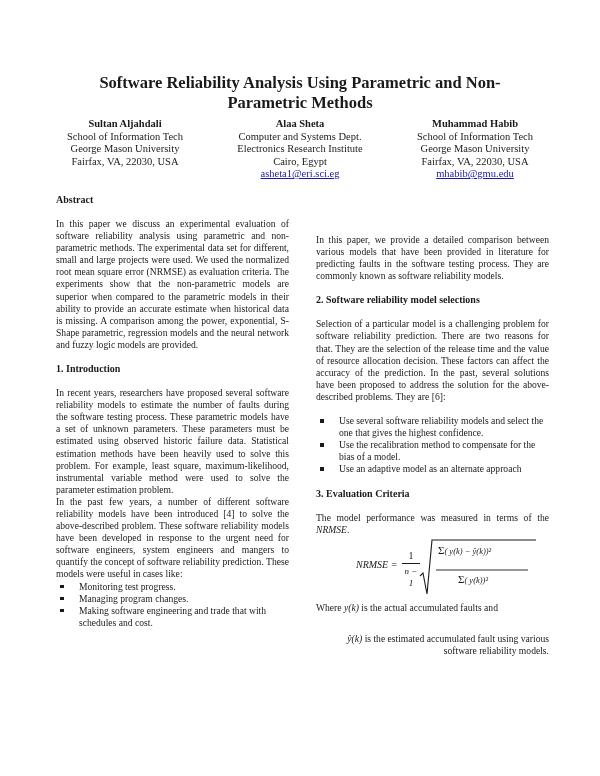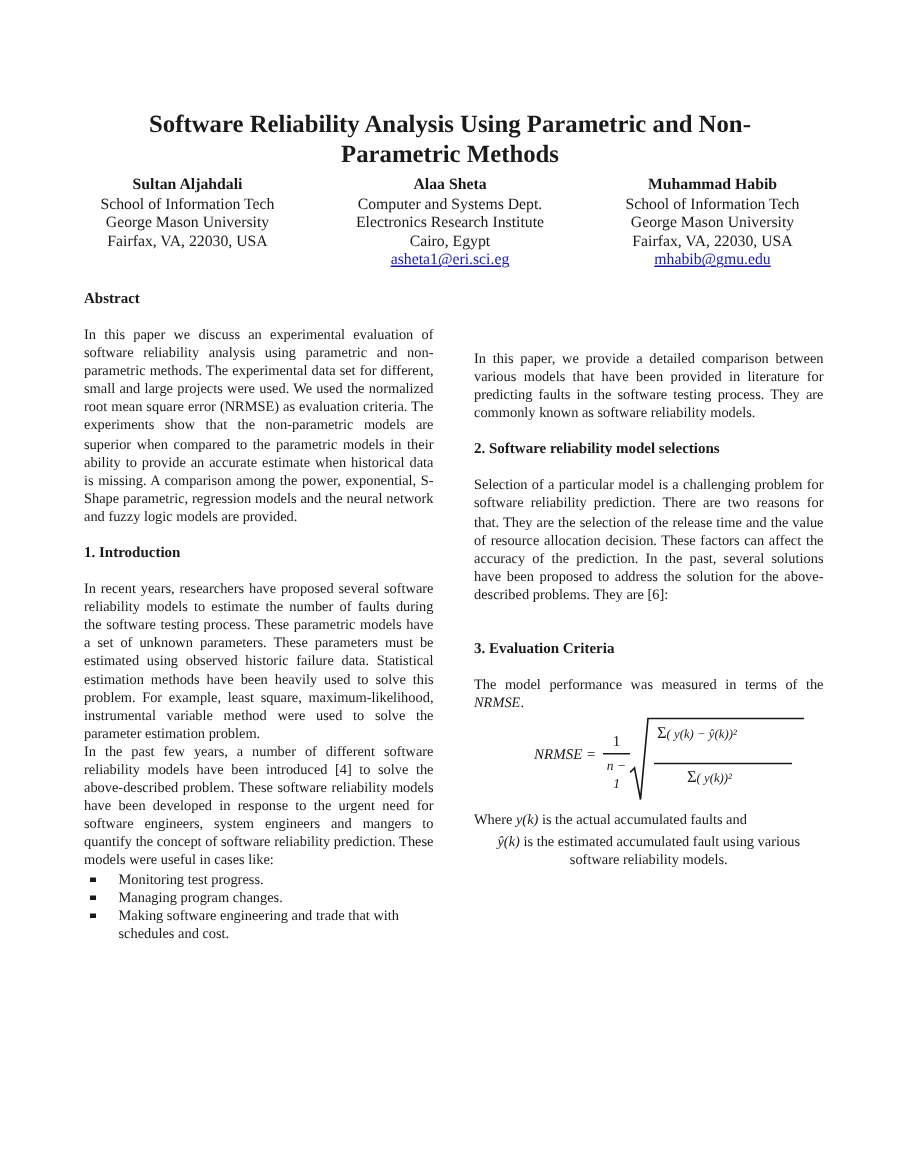--- a/index.html
+++ b/index.html
@@ -76,20 +76,25 @@
   </ul>
 </div>
 
 <div class="col right">
   <p>In this paper, we provide a detailed comparison between various models that have been provided in literature for predicting faults in the software testing process. They are commonly known as software reliability models.</p>
   <div class="gap"></div>
   <h2>2. Software reliability model selections</h2>
   <div class="gap"></div>
   <p>Selection of a particular model is a challenging problem for software reliability prediction. There are two reasons for that. They are the selection of the release time and the value of resource allocation decision. These factors can affect the accuracy of the prediction. In the past, several solutions have been proposed to address the solution for the above-described problems. They are [6]:</p>
   <div class="gap"></div>
+  <ul>
+    <li>Use several software reliability models and select the one that gives the highest confidence.</li>
+    <li>Use the recalibration method to compensate for the bias of a model.</li>
+    <li>Use an adaptive model as an alternate approach</li>
+  </ul>
   <div class="gap"></div>
   <h2>3. Evaluation Criteria</h2>
   <div class="gap"></div>
   <p><span>The model performance was measured in terms of the </span><span class="it">NRMSE</span><span>.</span></p>
 
   <div class="formula">
     <span class="lhs">NRMSE =</span>
     <div class="frac1">
       <div>1</div>
       <div class="bar"></div>
@@ -97,14 +102,14 @@
     </div>
     <svg width="120" height="66">
       <polyline points="4,40 7,37 11,58 16,4 120,4" fill="none" stroke="#1a1a1a" stroke-width="1.1"></polyline>
       <line x1="20" y1="34" x2="112" y2="34" stroke="#1a1a1a" stroke-width="0.9"></line>
     </svg>
     <span class="num"><span class="sig">Σ</span><span>( y(k) − ŷ(k))²</span></span>
     <span class="denom"><span class="sig">Σ</span><span>( y(k))²</span></span>
   </div>
 
   <p style="text-align:left"><span>Where </span><span class="it">y(k)</span><span> is the actual accumulated faults and</span></p>
-  <p style="text-align:center; margin-top:3px"><span class="it">ŷ(k)</span><span> is the estimated accumulated fault using various software reliability models.</span></p>
+  <p style="text-align:right; margin-top:19px"><span class="it">ŷ(k)</span><span> is the estimated accumulated fault using various software reliability models.</span></p>
 </div>
 
 </body></html>

